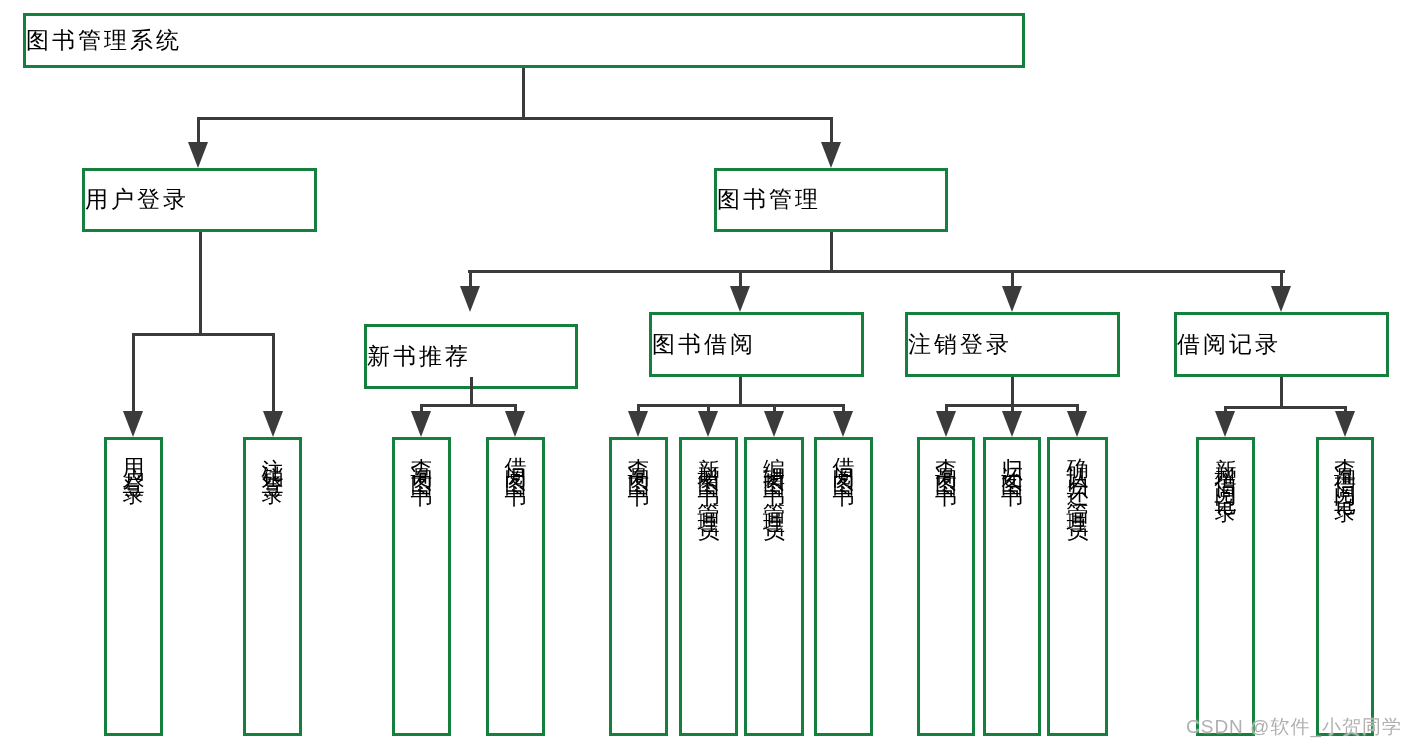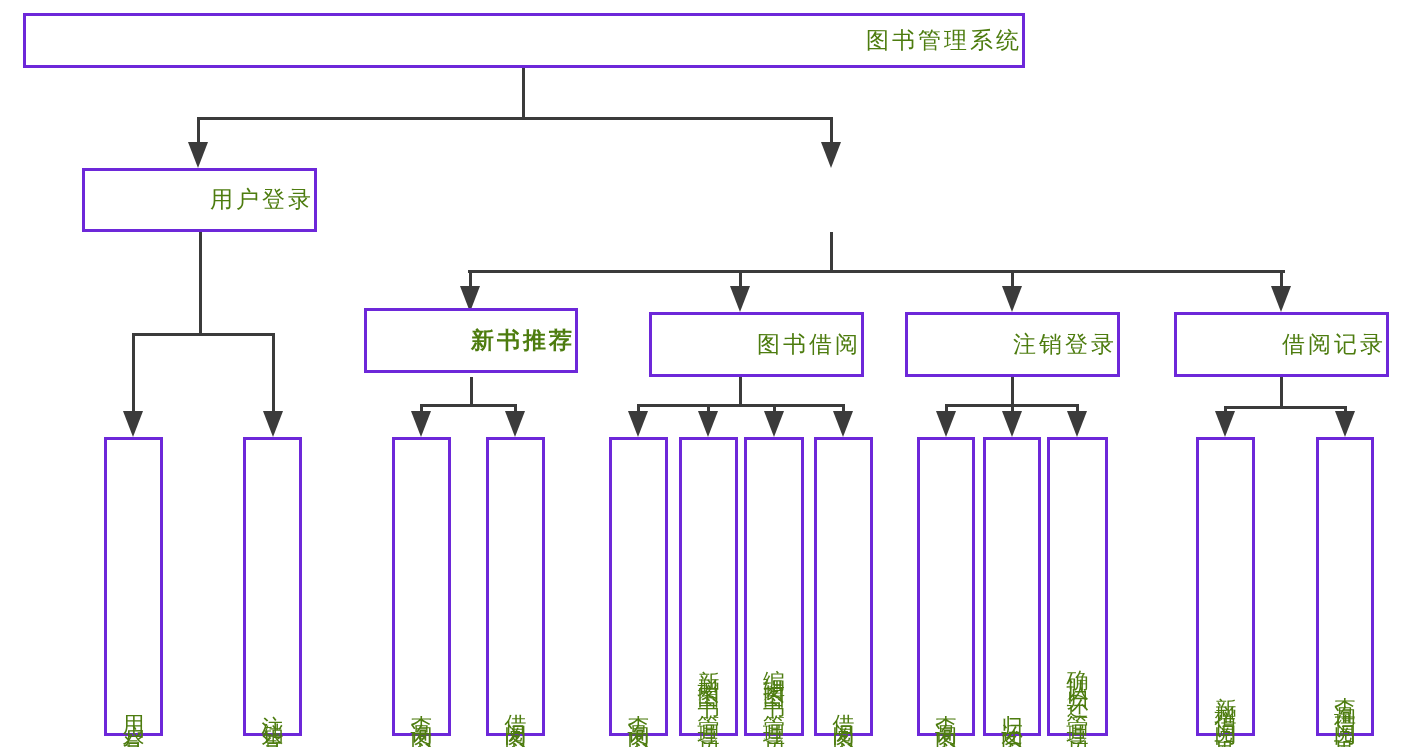--- a/index.html
+++ b/index.html
@@ -11,26 +11,26 @@
   #stage {
     position: relative;
     width: 1405px;
     height: 747px;
     background: #ffffff;
     overflow: hidden;
   }
   .node {
     position: absolute;
     box-sizing: border-box;
-    border: 3px solid #6d28d9;
+    border: 3px solid #15803d;
     background: #ffffff;
-    color: #4d7c0f;
+    color: #000000;
     display: flex;
     align-items: center;
-    justify-content: flex-end;
+    justify-content: flex-start;
   }
   .node .lbl {
     font-size: 23px;
     letter-spacing: 3px;
     white-space: nowrap;
     line-height: 1.2;
   }
   .vbox {
     writing-mode: vertical-rl;
     text-orientation: mixed;
@@ -81,41 +81,44 @@
 
   <div class="vline" style="left:522px; top:68px; height:50px;"></div>
   <div class="hline" style="left:197px; top:117px; width:636px;"></div>
   <div class="vline" style="left:197px; top:117px; height:33px;"></div>
   <div class="arrow" style="left:188px; top:142px;"></div>
   <div class="vline" style="left:830px; top:117px; height:33px;"></div>
   <div class="arrow" style="left:821px; top:142px;"></div>
 
   <div class="node" style="left:82px; top:168px; width:235px; height:64px;">
     <span class="lbl">用户登录</span>
+  </div>
+  <div class="node" style="left:714px; top:168px; width:234px; height:64px;">
+    <span class="lbl">图书管理</span>
   </div>
 
   <div class="vline" style="left:199px; top:232px; height:103px;"></div>
   <div class="hline" style="left:132px; top:333px; width:143px;"></div>
   <div class="vline" style="left:132px; top:333px; height:82px;"></div>
   <div class="arrow" style="left:123px; top:411px;"></div>
   <div class="vline" style="left:272px; top:333px; height:82px;"></div>
   <div class="arrow" style="left:263px; top:411px;"></div>
 
   <div class="vline" style="left:830px; top:232px; height:40px;"></div>
   <div class="hline" style="left:468px; top:270px; width:817px;"></div>
   <div class="vline" style="left:469px; top:270px; height:22px;"></div>
   <div class="arrow" style="left:460px; top:286px;"></div>
   <div class="vline" style="left:739px; top:270px; height:22px;"></div>
   <div class="arrow" style="left:730px; top:286px;"></div>
   <div class="vline" style="left:1011px; top:270px; height:22px;"></div>
   <div class="arrow" style="left:1002px; top:286px;"></div>
   <div class="vline" style="left:1280px; top:270px; height:22px;"></div>
   <div class="arrow" style="left:1271px; top:286px;"></div>
 
-  <div class="node" style="left:364px; top:308px; width:214px; height:65px;font-weight:bold;">
+  <div class="node" style="left:364px; top:324px; width:214px; height:65px;">
     <span class="lbl">新书推荐</span>
   </div>
   <div class="node" style="left:633px; top:312px; width:215px; height:65px;margin-left:16px;">
     <span class="lbl">图书借阅</span>
   </div>
   <div class="node" style="left:905px; top:312px; width:215px; height:65px;">
     <span class="lbl">注销登录</span>
   </div>
   <div class="node" style="left:1174px; top:312px; width:215px; height:65px;">
     <span class="lbl">借阅记录</span>
@@ -192,14 +195,15 @@
     <span class="lbl">确认归还（管理员）</span>
   </div>
 
   <div class="node vbox" style="left:1196px; top:437px; width:59px; height:299px;">
     <span class="lbl">新增借阅记录</span>
   </div>
   <div class="node vbox" style="left:1316px; top:437px; width:58px; height:299px;">
     <span class="lbl">查询借阅记录</span>
   </div>
 
+  <div class="watermark">CSDN @软件_小贺同学</div>
 
 </div>
 
 </body></html>

